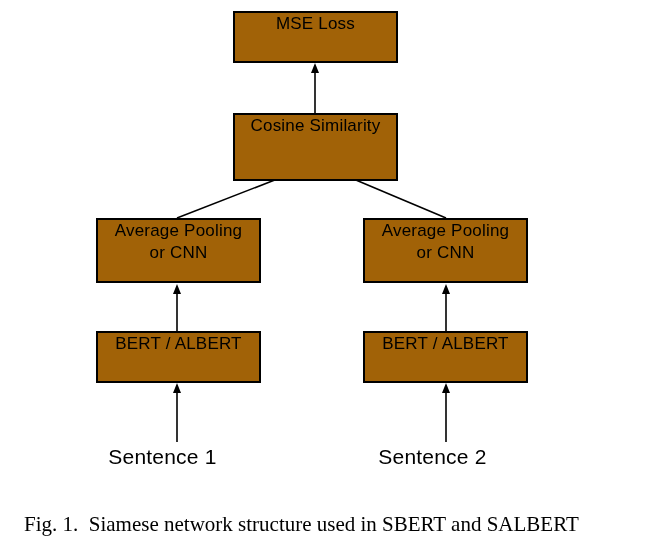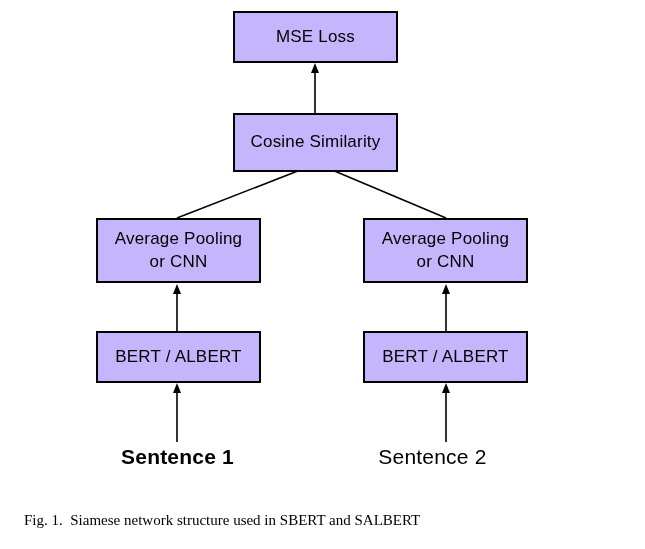--- a/index.html
+++ b/index.html
@@ -20,50 +20,50 @@
     position: absolute;
     left: 0;
     top: 0;
     width: 645px;
     height: 549px;
   }
   .node {
     position: absolute;
     box-sizing: border-box;
     border: 2px solid #000000;
-    background: #c4b5fd;
+    background: #a16207;
     display: flex;
-    align-items: center;
+    align-items: flex-start;
     justify-content: center;
     text-align: center;
     font-size: 17px;
     line-height: 1.3;
     letter-spacing: 0.2px;
   }
   .node-mse            { left: 233px; top: 11px;  width: 165px; height: 52px; }
-  .node-cosine         { left: 233px; top: 113px; width: 165px; height: 59px; }
+  .node-cosine         { left: 233px; top: 113px; width: 165px; height: 68px; }
   .node-avgpool-left   { left: 96px;  top: 218px; width: 165px; height: 65px; padding: 0 14px; }
   .node-avgpool-right  { left: 363px; top: 218px; width: 165px; height: 65px; padding: 0 14px; }
   .node-bert-left      { left: 96px;  top: 331px; width: 165px; height: 52px; }
   .node-bert-right     { left: 363px; top: 331px; width: 165px; height: 52px; }
   .sentence-label {
     position: absolute;
     width: 165px;
     text-align: center;
     font-size: 21px;
     letter-spacing: 0.2px;
   }
-  .sentence-1 { left: 95px;  top: 445px; font-weight: bold; }
+  .sentence-1 { left: 80px;  top: 445px; }
   .sentence-2 { left: 350px; top: 445px; }
   .fig-caption {
     position: absolute;
     left: 24px;
     top: 512px;
     font-family: "Liberation Serif", serif;
-    font-size: 15px;
+    font-size: 21px;
     white-space: pre;
     color: #000000;
   }
 </style>
 </head>
 <body>
 
 <div class="canvas">
 
   <svg class="arrow-layer" width="645" height="549" viewBox="0 0 645 549" stroke="#000000" fill="#000000">

